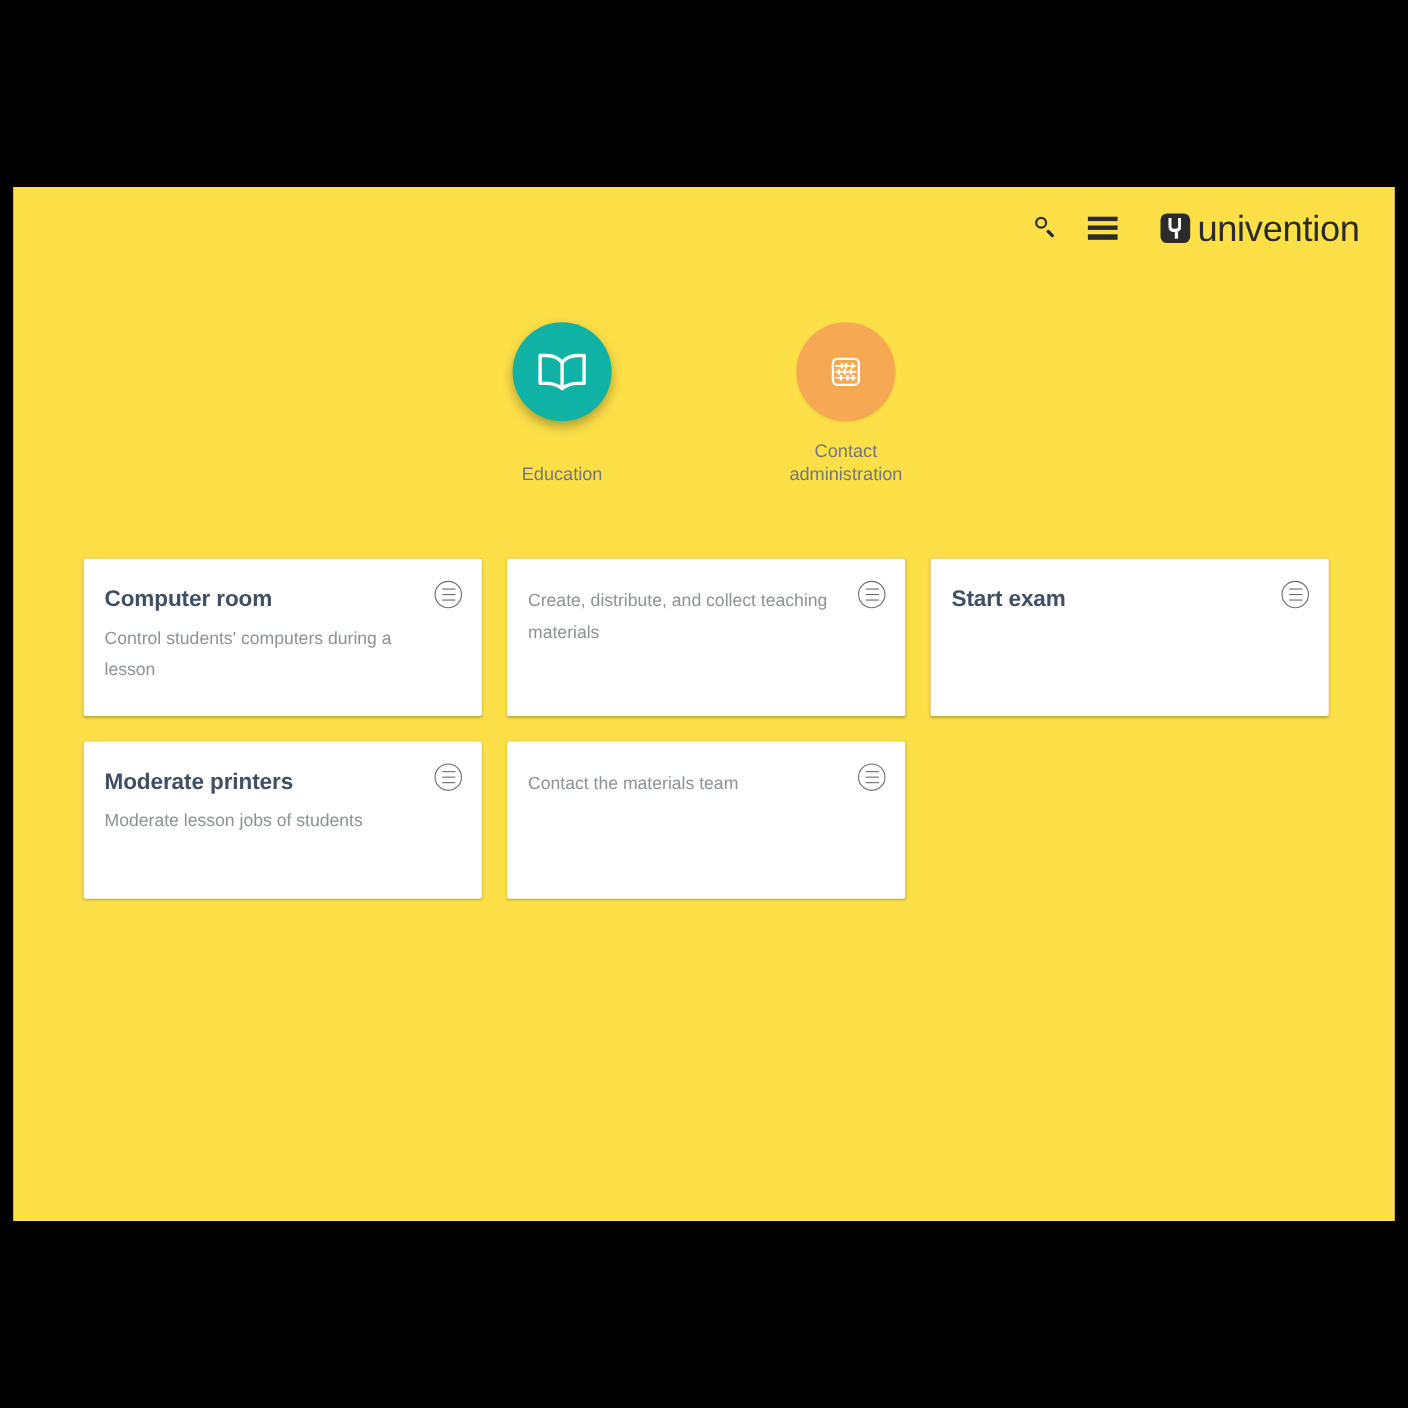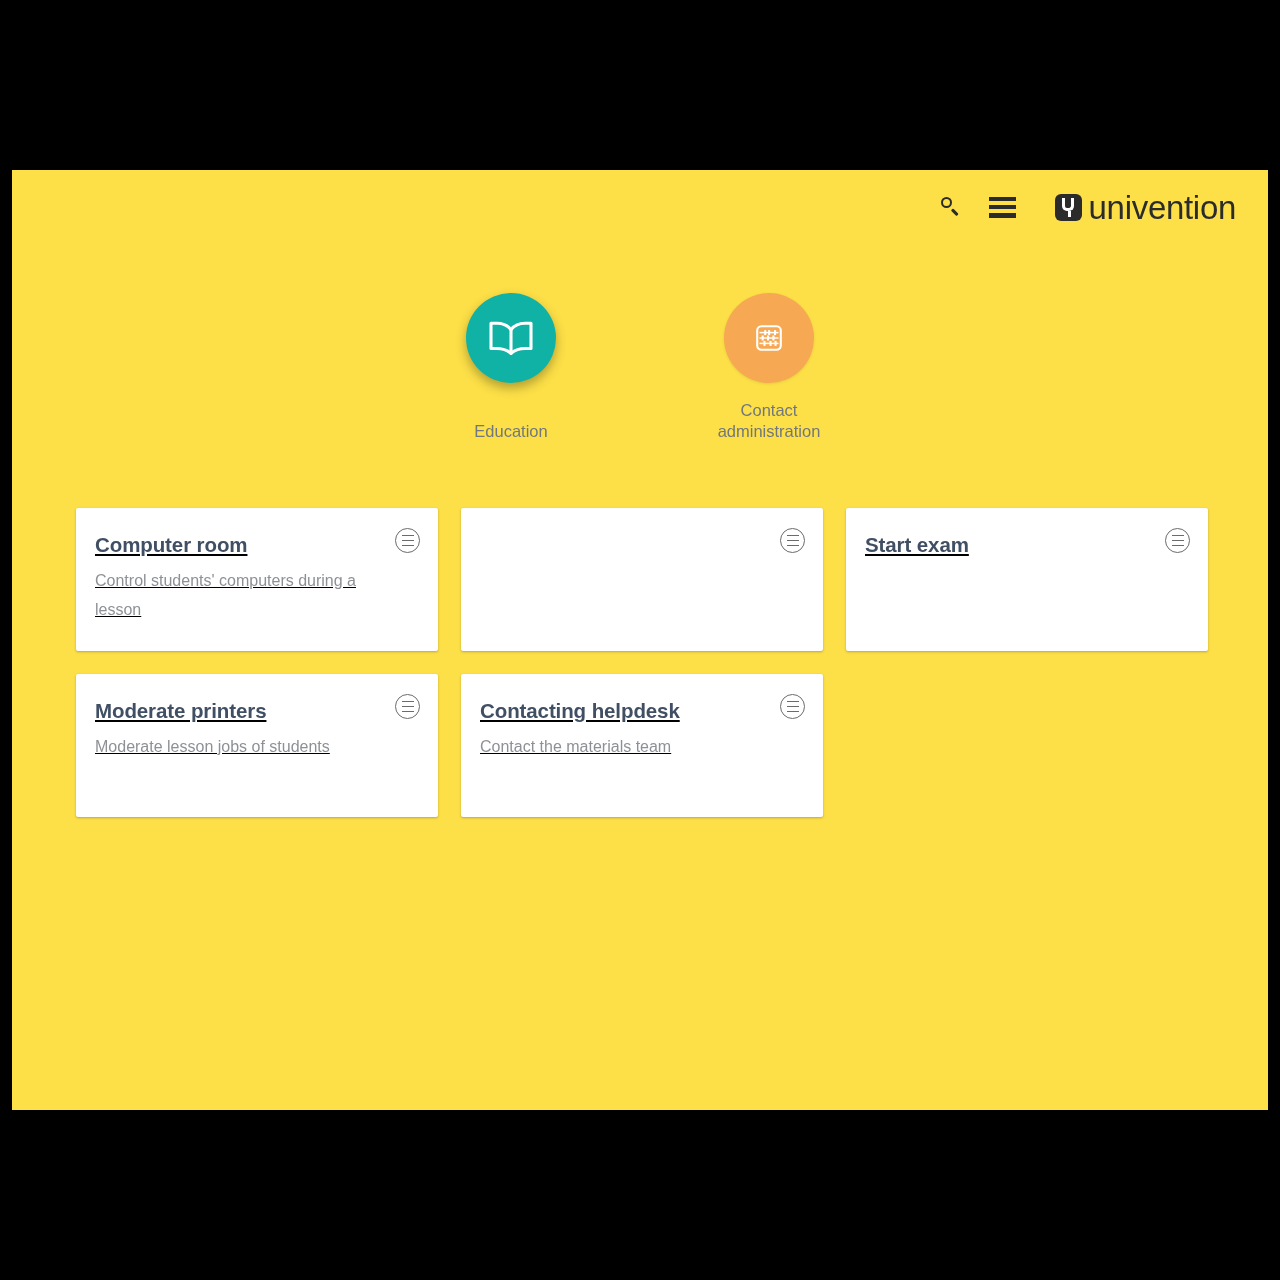--- a/index.html
+++ b/index.html
@@ -200,21 +200,20 @@
   .card {
     position: relative;
     box-sizing: border-box;
     width: 362px;
     height: 143px;
     background: #ffffff;
     border-radius: 2px;
     padding: 24px 24px 0 19px;
     box-shadow: 0 1px 3px rgba(0,0,0,0.16), 0 1px 2px rgba(0,0,0,0.10);
     cursor: pointer;
-    text-decoration: underline;
   }
   .card-title {
     font-size: 20.5px;
     font-weight: 700;
     color: #404f63;
     line-height: 26px;
     letter-spacing: -0.1px;
     margin: 0 0 8px 0;
     padding-right: 40px;
   }
@@ -322,20 +321,21 @@
         <div class="card-title">Computer room</div>
         <div class="card-desc">Control students' computers during a lesson</div>
         <div class="card-menu">
           <span></span>
             <span></span>
             <span></span>
         </div>
       </div>
 
       <div class="card">
+        <div class="card-desc">Create, distribute, and collect teaching materials</div>
         <div class="card-menu">
           <span></span>
             <span></span>
             <span></span>
         </div>
       </div>
 
       <div class="card">
         <div class="card-title">Start exam</div>
         <div class="card-menu">
@@ -349,21 +349,20 @@
         <div class="card-title">Moderate printers</div>
         <div class="card-desc">Moderate lesson jobs of students</div>
         <div class="card-menu">
           <span></span>
             <span></span>
             <span></span>
         </div>
       </div>
 
       <div class="card">
-        <div class="card-title">Contacting helpdesk</div>
         <div class="card-desc">Contact the materials team</div>
         <div class="card-menu">
           <span></span>
             <span></span>
             <span></span>
         </div>
       </div>
 
     </div>
 

